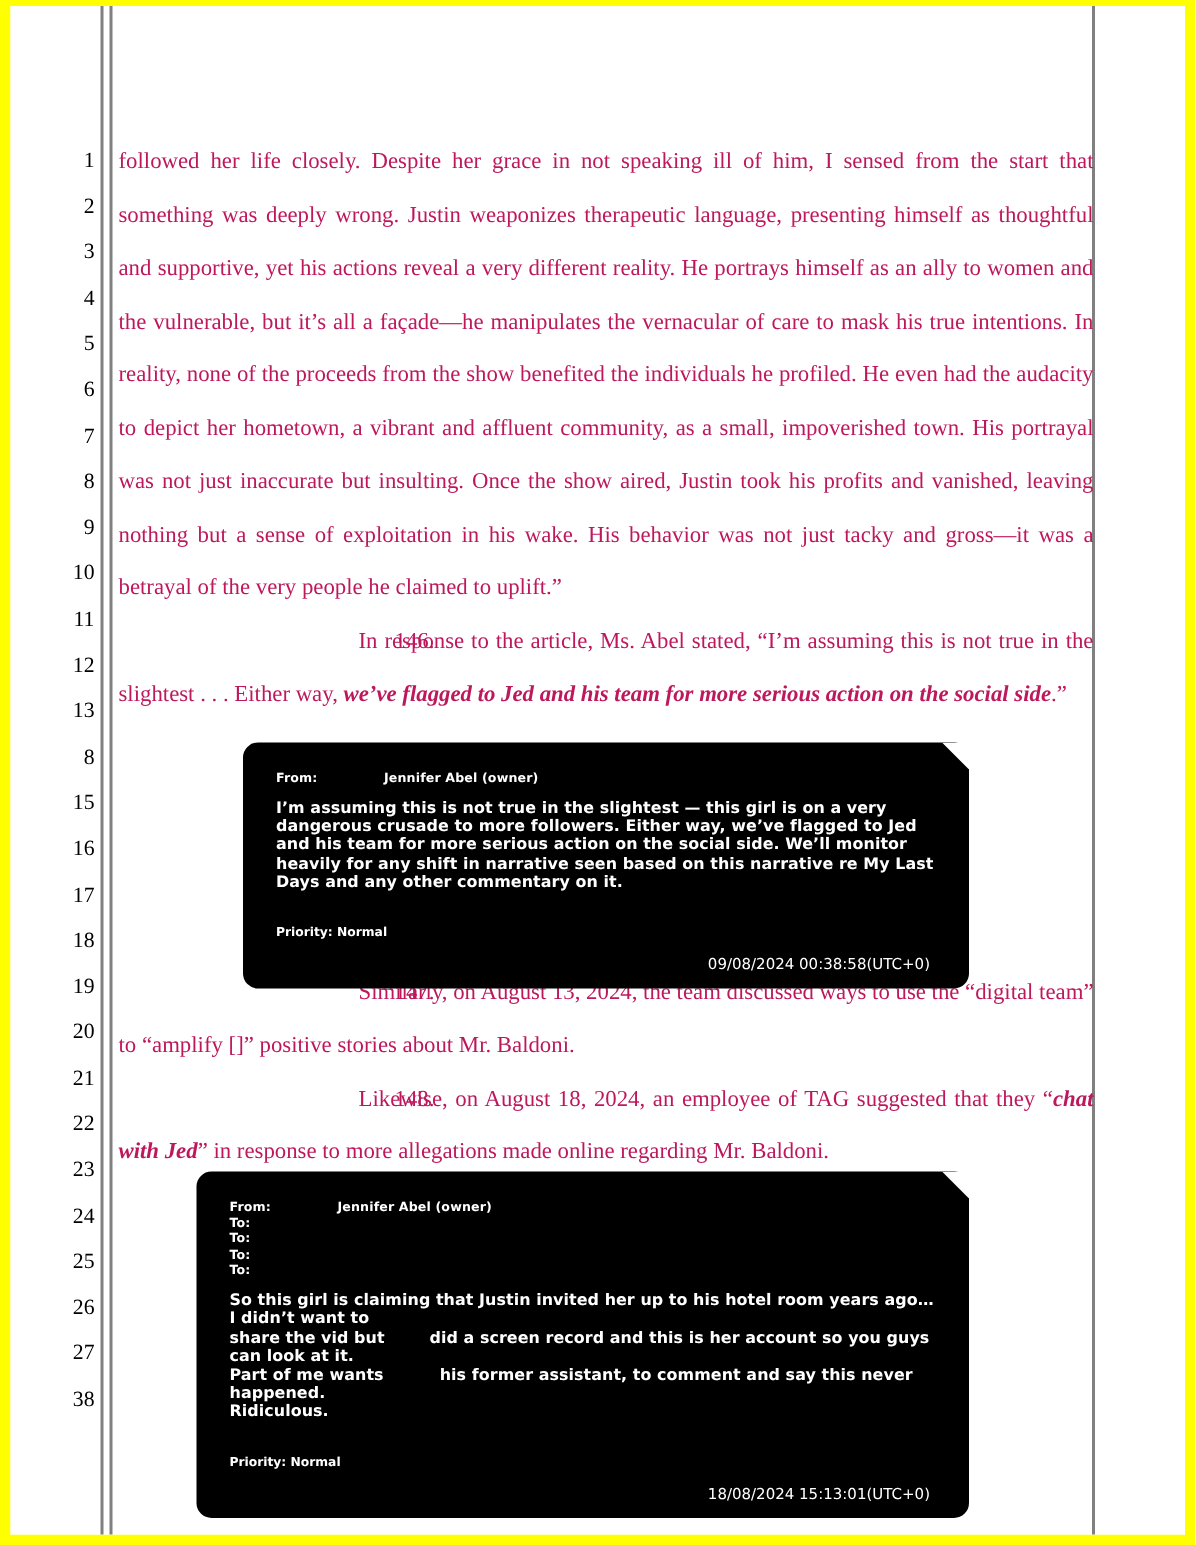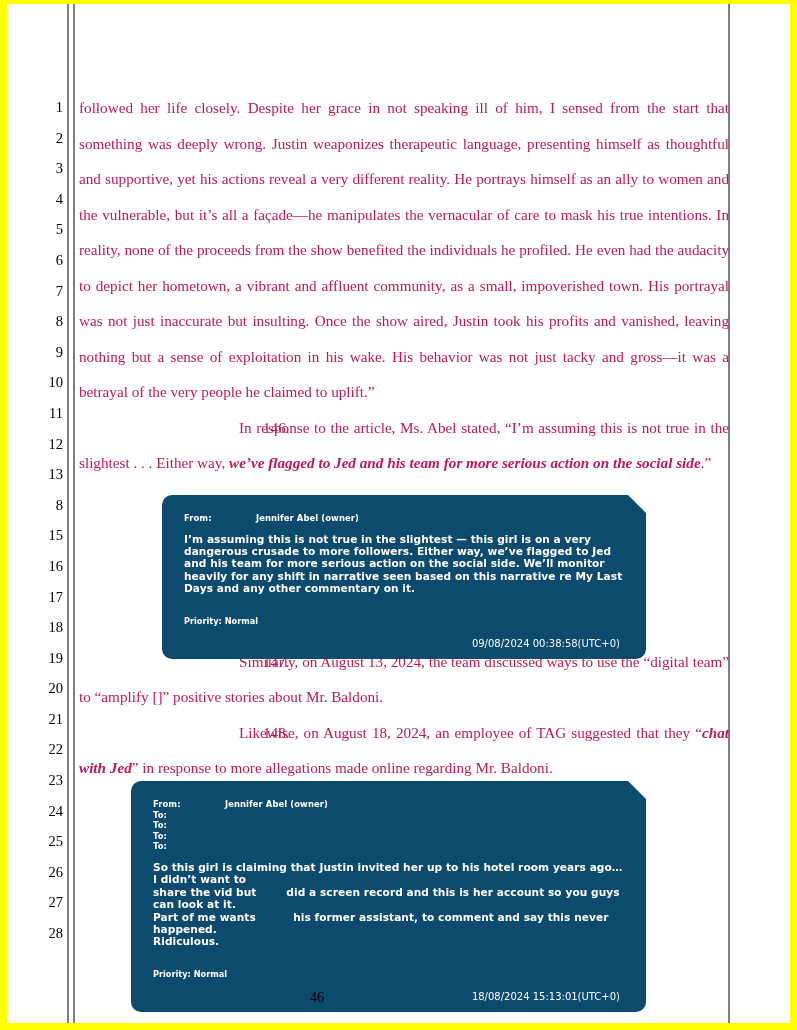--- a/index.html
+++ b/index.html
@@ -93,21 +93,21 @@
   .numlabel {
     display: inline-block;
     width: 68px;
   }
   .bi { font-weight: bold; font-style: italic; }
 
   
   .bubble-wrap { position: absolute; }
   .bubble {
     position: relative;
-    background: #0c4a6e;
+    background: #000000;
     color: #ffffff;
     font-family: "DejaVu Sans", "Liberation Sans", sans-serif;
     border-radius: 10px;
     box-sizing: border-box;
   }
   .bubble .notch {
     position: absolute;
     top: 0px;
     right: 0px;
     width: 18px;
@@ -189,21 +189,21 @@
       <div>18</div>
       <div>19</div>
       <div>20</div>
       <div>21</div>
       <div>22</div>
       <div>23</div>
       <div>24</div>
       <div>25</div>
       <div>26</div>
       <div>27</div>
-      <div>28</div>
+      <div>38</div>
     </div>
 
     <div class="body-text">
 
       <p class="para cont">followed her life closely.  Despite her grace in not speaking ill of him, I sensed from the start that something was deeply wrong.  Justin weaponizes therapeutic language, presenting himself as thoughtful and supportive, yet his actions reveal a very different reality.  He portrays himself as an ally to women and the vulnerable, but it’s all a façade—he manipulates the vernacular of care to mask his true intentions.  In reality, none of the proceeds from the show benefited the individuals he profiled.  He even had the audacity to depict her hometown, a vibrant and affluent community, as a small, impoverished town.  His portrayal was not just inaccurate but insulting.  Once the show aired, Justin took his profits and vanished, leaving nothing but a sense of exploitation in his wake.  His behavior was not just tacky and gross—it was a betrayal of the very people he claimed to uplift.”</p>
 
       <p class="para numbered"><span class="numlabel">146.</span><span>In response to the article, Ms. Abel stated, “I’m assuming this is not true in the slightest . . . Either way, </span><span class="bi">we’ve flagged to Jed and his team for more serious action on the social side</span><span>.”</span></p>
 
       <div style="height:163px"></div>
 

